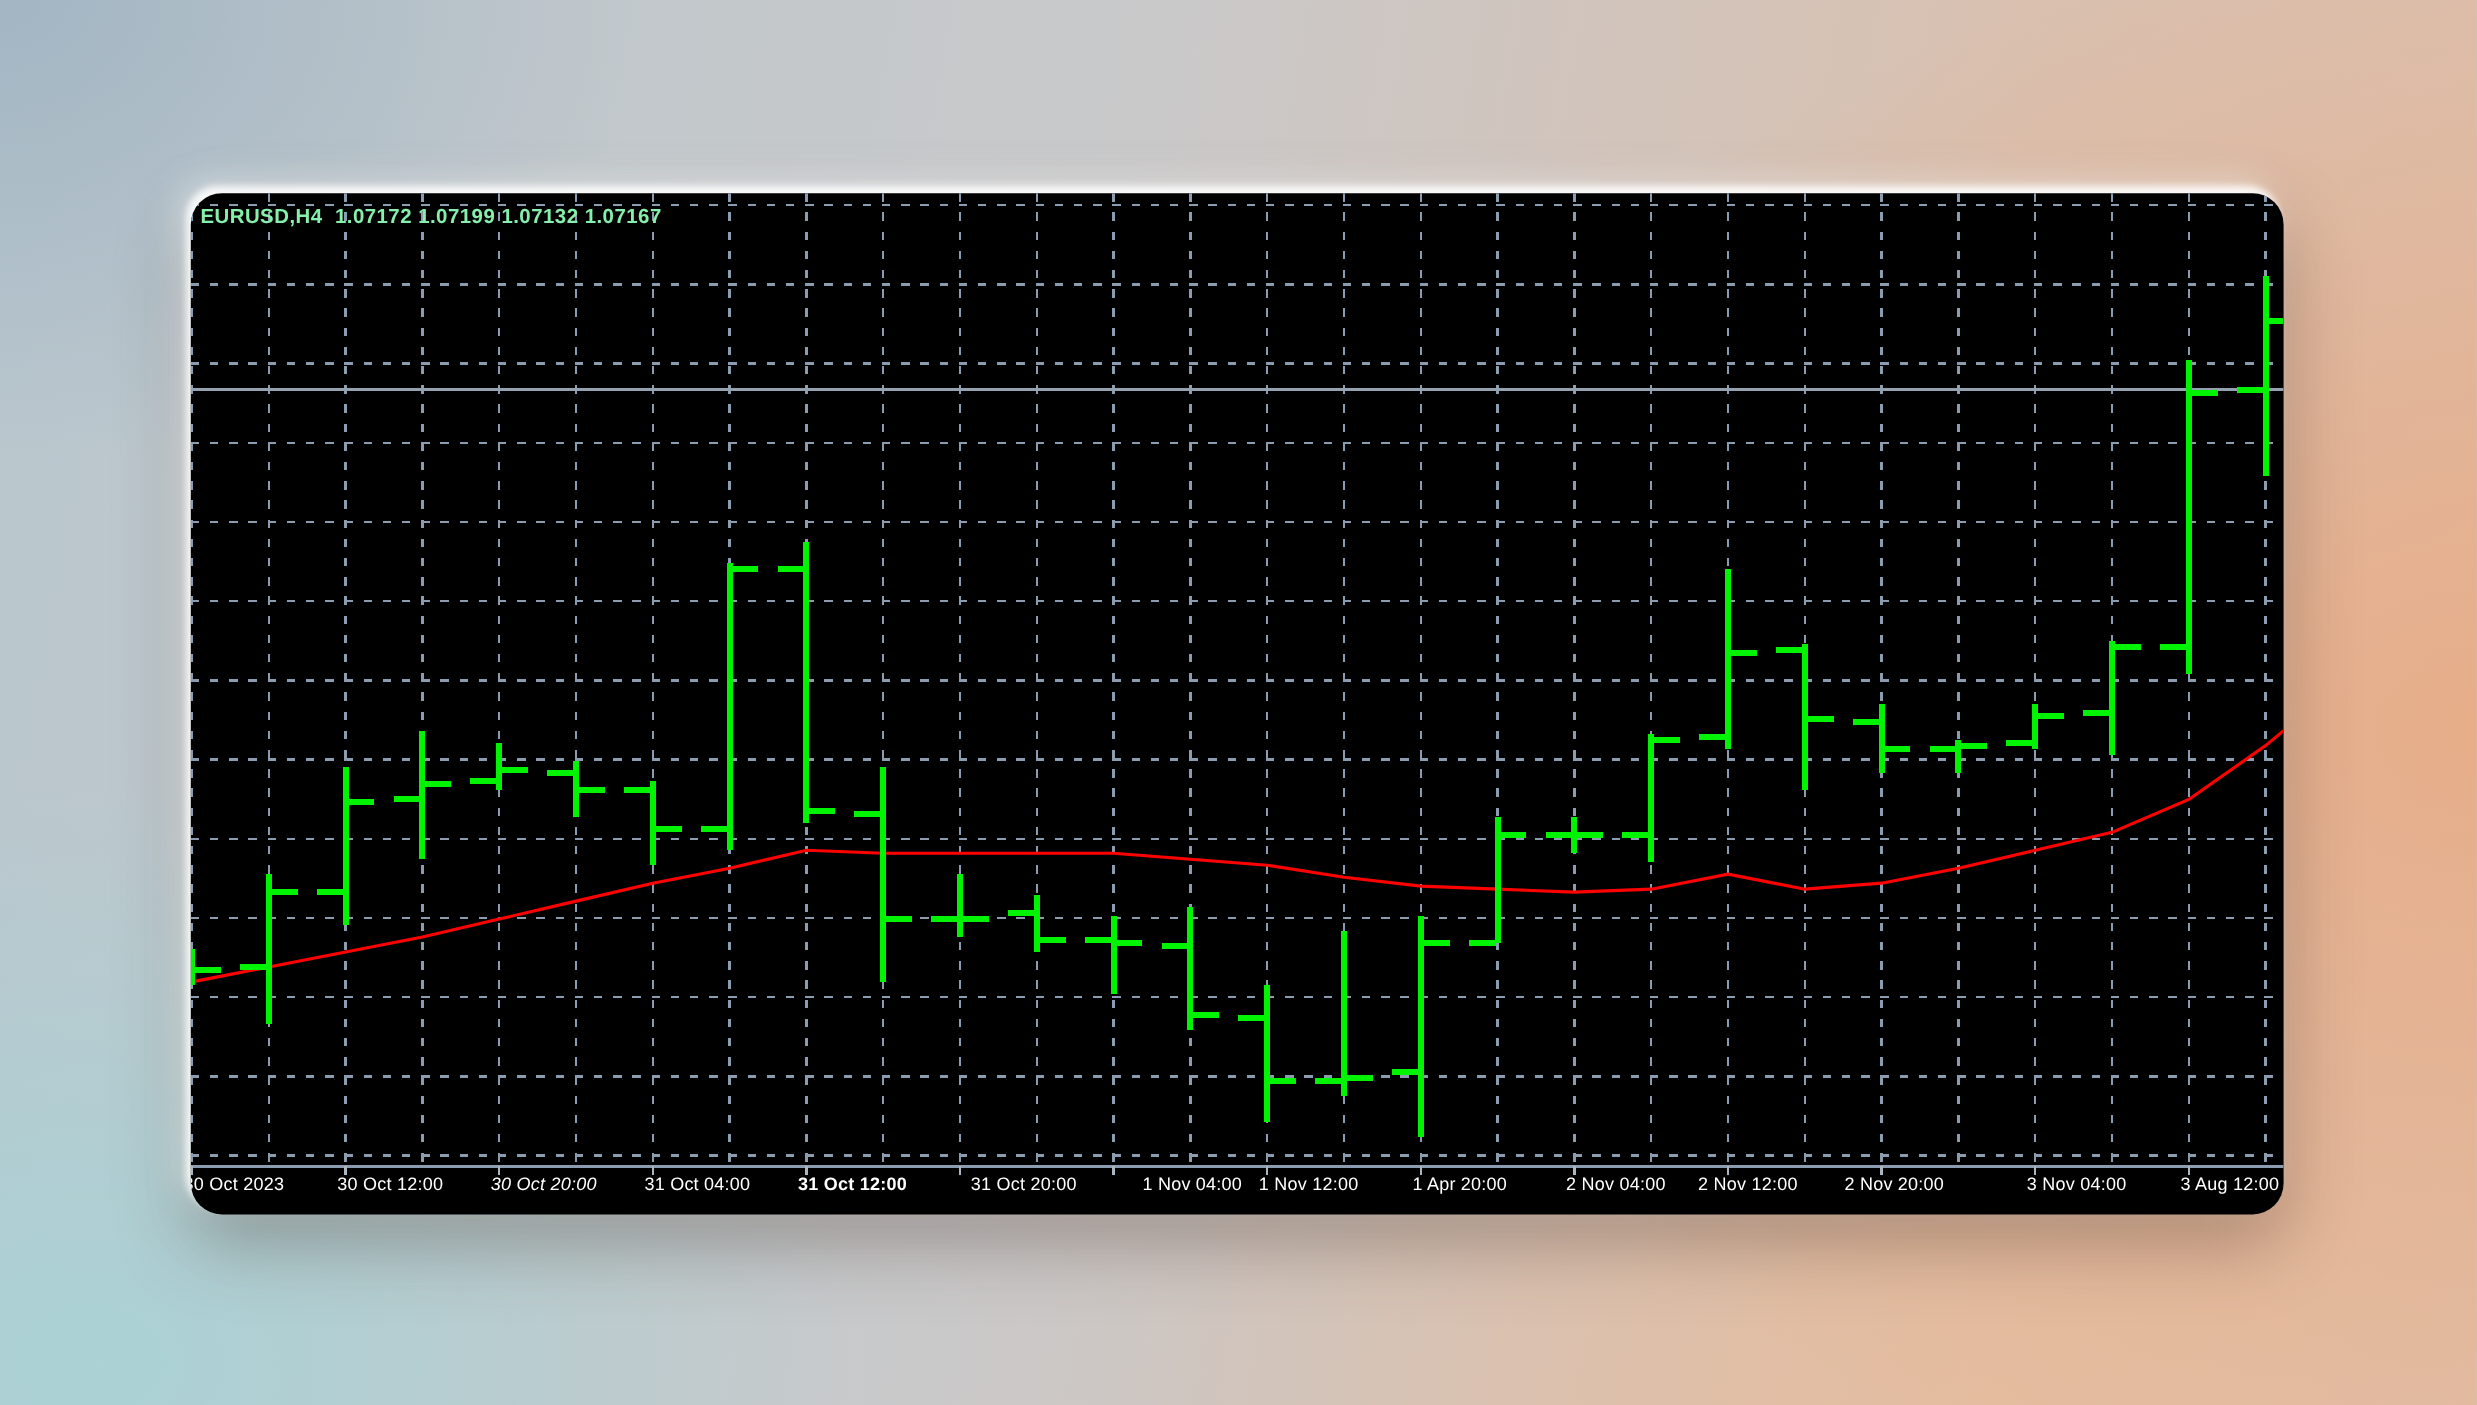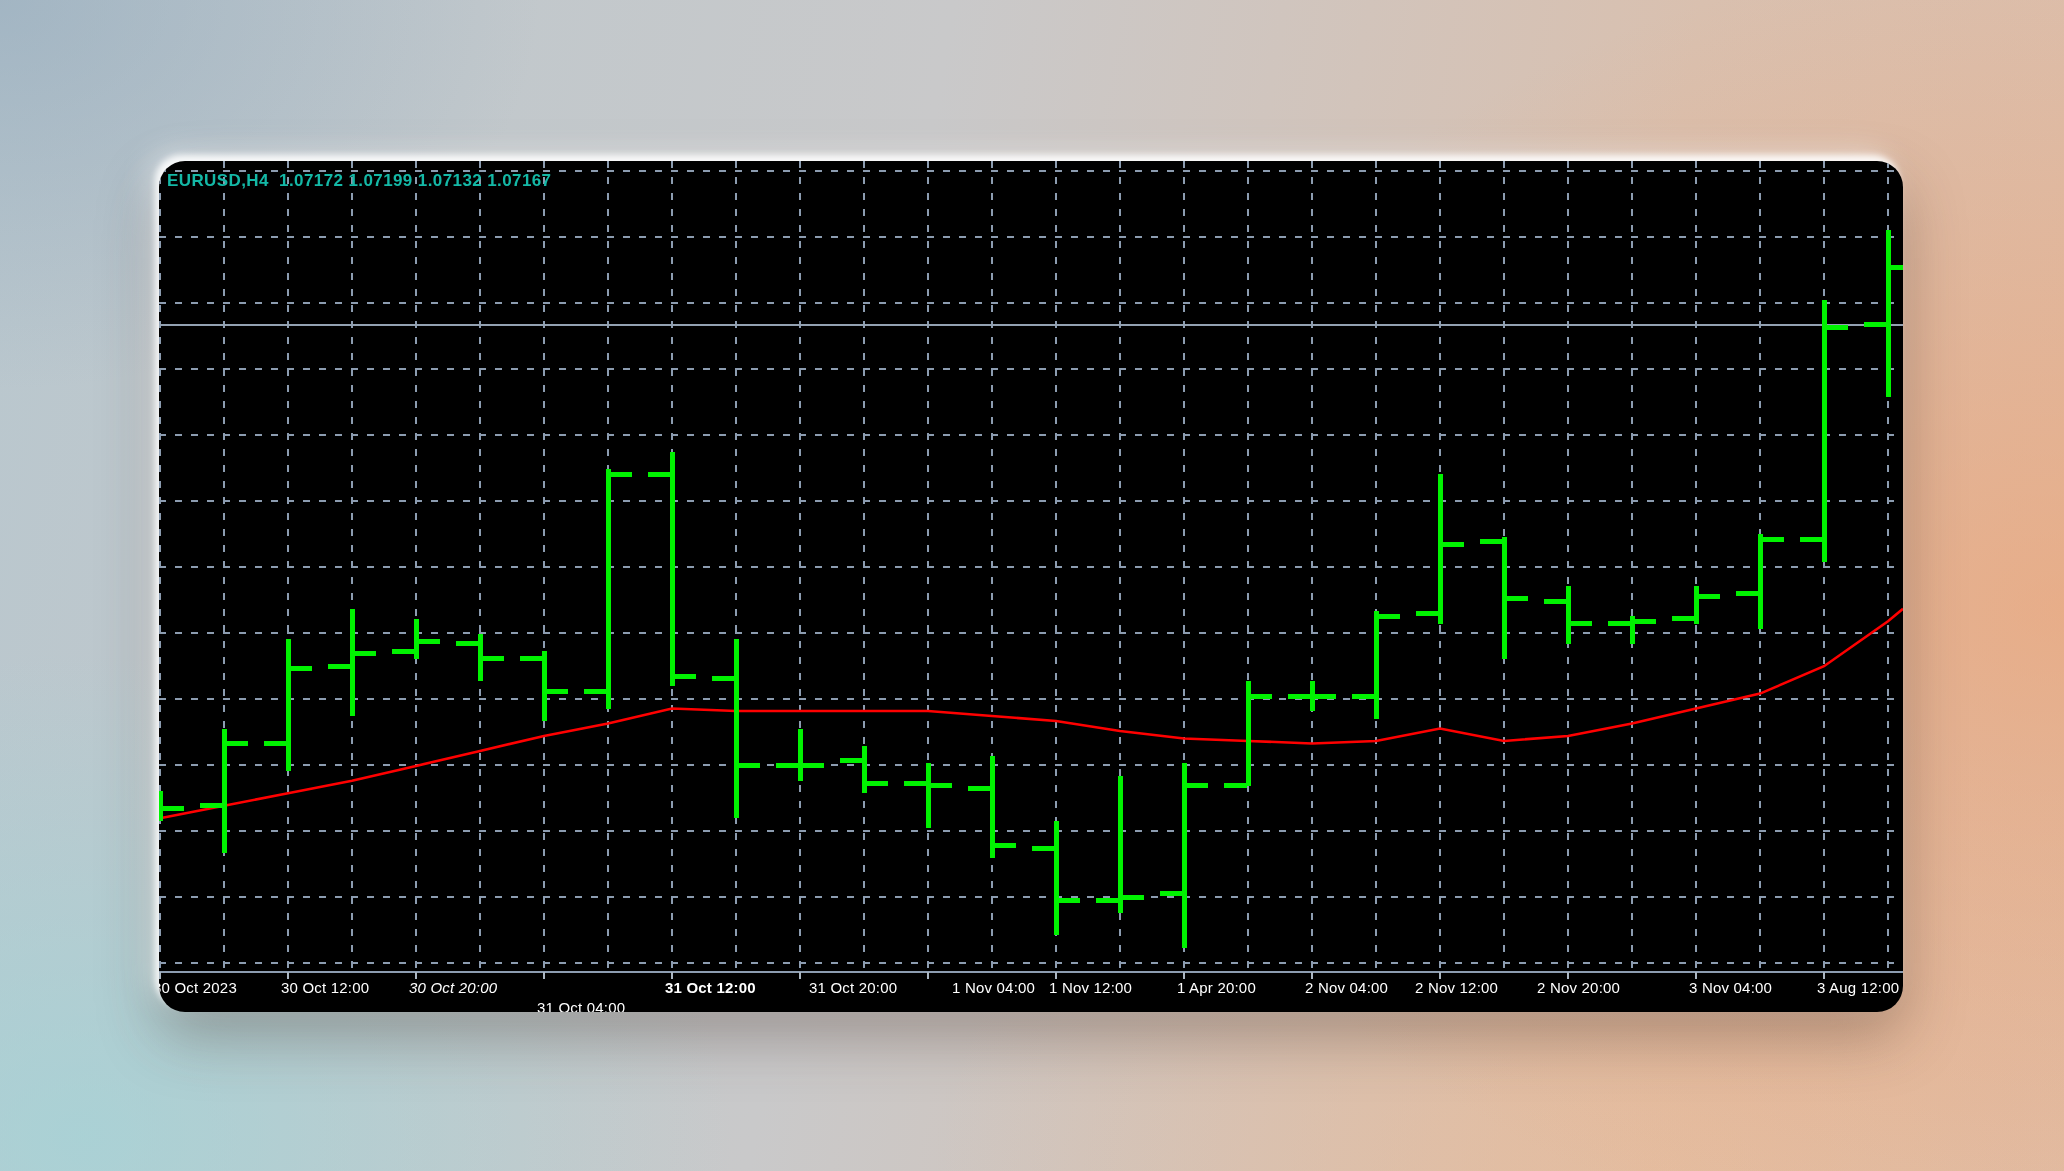--- a/index.html
+++ b/index.html
@@ -15,21 +15,21 @@
   }
   .window{
     position:absolute;left:159px;top:161px;width:1744px;height:851px;
     background:#000;border-radius:26px;overflow:hidden;
     box-shadow:-4px -6px 6px rgba(255,255,255,.85),
                -12px -12px 28px rgba(255,255,255,.4),
                0 24px 60px rgba(70,50,40,.35);
   }
   .window svg{position:absolute;left:0;top:0;width:1744px;height:851px;display:block;}
   .chart-title{
-    position:absolute;left:8px;top:10px;color:#14b8a6;
+    position:absolute;left:8px;top:10px;color:#86efac;
     font-size:17px;font-weight:bold;letter-spacing:.4px;white-space:pre;text-align:right;
   }
   .xlabel{
     position:absolute;top:818px;color:#ffffff;font-size:15px;
     letter-spacing:.2px;white-space:nowrap;
   }
 </style>
 </head>
 <body>
 
@@ -233,21 +233,21 @@
           <line x1="1729" y1="69" x2="1729" y2="235.99900299101407" stroke="#00f300" stroke-width="5" shape-rendering="crispEdges"></line>
           <line x1="1705" y1="163.71585244268368" x2="1728" y2="163.71585244268368" stroke="#00f300" stroke-width="5" shape-rendering="crispEdges"></line>
           <line x1="1730" y1="106.38783649055196" x2="1753" y2="106.38783649055196" stroke="#00f300" stroke-width="5" shape-rendering="crispEdges"></line>
         </g>
       </svg>
     <div class="chart-title">EURUSD,H4  1.07172 1.07199 1.07132 1.07167</div>
     <div id="time-axis">
         <div class="xlabel" style="left: -6px;">30 Oct 2023</div>
         <div class="xlabel" style="left: 122px;">30 Oct 12:00</div>
         <div class="xlabel" style="left: 250px; font-style: italic;">30 Oct 20:00</div>
-        <div class="xlabel" style="left: 378px; margin-top: 20px;">31 Oct 04:00</div>
+        <div class="xlabel" style="left: 378px;">31 Oct 04:00</div>
         <div class="xlabel" style="left: 506px; font-weight: bold;">31 Oct 12:00</div>
         <div class="xlabel" style="left: 650px;">31 Oct 20:00</div>
         <div class="xlabel" style="left: 762px; margin-left: 31px;">1 Nov 04:00</div>
         <div class="xlabel" style="left: 890px;">1 Nov 12:00</div>
         <div class="xlabel" style="left: 1018px;">1 Apr 20:00</div>
         <div class="xlabel" style="left: 1146px;">2 Nov 04:00</div>
         <div class="xlabel" style="left: 1256px;">2 Nov 12:00</div>
         <div class="xlabel" style="left: 1378px;">2 Nov 20:00</div>
         <div class="xlabel" style="left: 1530px;">3 Nov 04:00</div>
         <div class="xlabel" style="left: 1658px;">3 Aug 12:00</div>

